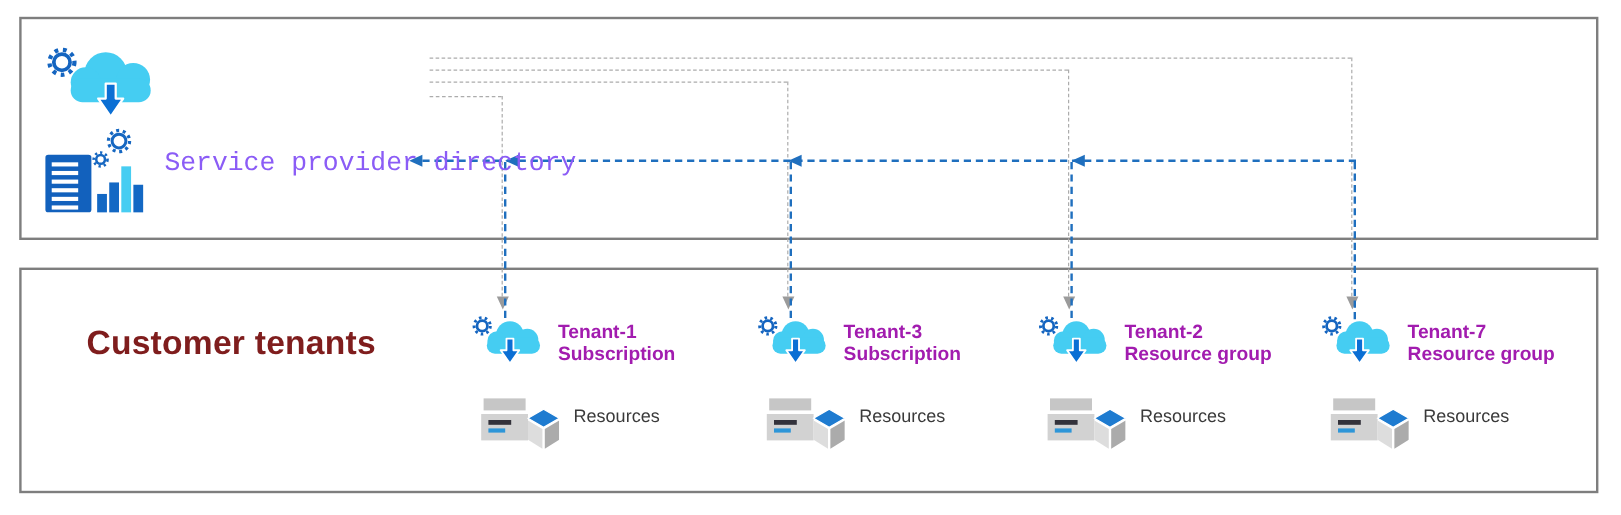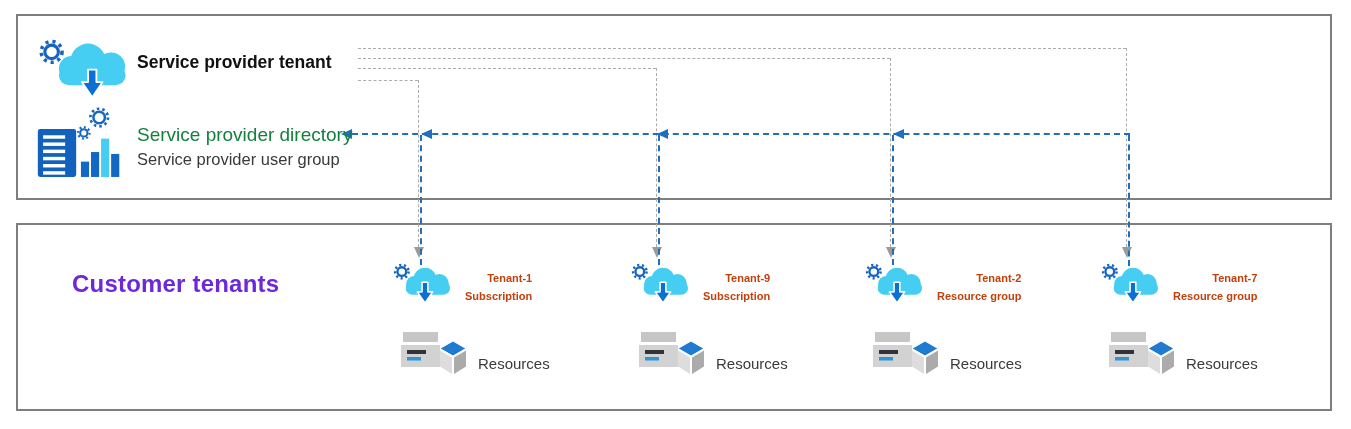--- a/index.html
+++ b/index.html
@@ -18,29 +18,29 @@
   .bv{position:absolute;border-left:2px dashed #1f6fbe;width:0;}
   .arrow-down-gray{position:absolute;width:0;height:0;
     border-left:5px solid transparent;border-right:5px solid transparent;
     border-top:11px solid #9b9b9b;}
   .arrow-left-blue{position:absolute;width:0;height:0;
     border-top:5px solid transparent;border-bottom:5px solid transparent;
     border-right:11px solid #1f6fbe;}
 
   .txt{position:absolute;white-space:nowrap;}
   #provider-title{left:137px;top:52px;font-size:17.5px;font-weight:bold;color:#111;}
-  #provider-directory-label{left:137px;top:124px;font-size:19px;color:#15803d;}
+  #provider-directory-label{left:137px;top:124px;font-size:22px;color:#8b5cf6;font-family:Liberation Mono, monospace;}
   #provider-usergroup-label{left:137px;top:150px;font-size:16.5px;color:#3a3a3a;}
-  #customer-title{left:72px;top:270px;font-size:24px;font-weight:bold;color:#6d28d9;letter-spacing:.2px;text-align:center;}
+  #customer-title{left:72px;top:270px;font-size:28px;font-weight:bold;color:#7f1d1d;letter-spacing:.2px;text-align:center;}
 
   .tenant{position:absolute;top:255px;width:230px;height:130px;}
   .tenant .cloud{position:absolute;left:0;top:6px;}
-  .tenant .tname{position:absolute;left:73px;top:14px;font-size:11px;font-weight:bold;color:#c2410c;line-height:18px;white-space:nowrap;text-align:right;}
+  .tenant .tname{position:absolute;left:73px;top:14px;font-size:16px;font-weight:bold;color:#a21caf;line-height:18px;white-space:nowrap;}
   .tenant .res-ic{position:absolute;left:8px;top:76px;}
-  .tenant .res-lb{position:absolute;left:86px;top:100px;font-size:15px;color:#3a3a3a;white-space:nowrap;}
+  .tenant .res-lb{position:absolute;left:86px;top:84px;font-size:15px;color:#3a3a3a;white-space:nowrap;}
 
   .abs{position:absolute;}
 </style>
 </head>
 <body>
 
 <div id="canvas">
 
   <div class="box" id="provider-box"></div>
   <div class="box" id="customer-box"></div>
@@ -95,23 +95,21 @@
     <circle cx="52" cy="31" r="3.8" fill="#fff" stroke="#1667c1" stroke-width="2.2"></circle>
     <circle cx="52" cy="31" r="6" fill="none" stroke="#1667c1" stroke-width="2.3" stroke-dasharray="2 2.6"></circle>
     <g fill="#1368c4">
       <rect x="49" y="61" width="8.5" height="16"></rect>
       <rect x="59.5" y="51" width="8.5" height="26"></rect>
       <rect x="70" y="37" width="8.5" height="40" fill="#47cdf2"></rect>
       <rect x="80.5" y="53" width="8.5" height="24"></rect>
     </g>
   </svg>
 
-  <div class="txt" id="provider-title">Service provider tenant</div>
   <div class="txt" id="provider-directory-label">Service provider directory</div>
-  <div class="txt" id="provider-usergroup-label">Service provider user group</div>
 
   <div class="txt" id="customer-title">Customer tenants</div>
 
   <div class="tenant" style="left:392px;">
     <svg class="cloud" width="64" height="54" viewBox="0 0 66 56">
       <circle cx="10" cy="11" r="4.5" fill="#fff" stroke="#1565c0" stroke-width="2.4"></circle>
       <circle cx="10" cy="11" r="7" fill="none" stroke="#1565c0" stroke-width="2.6" stroke-dasharray="2.2 2.8"></circle>
       <g fill="#45cdf2">
         <circle cx="34" cy="19" r="12"></circle>
           <circle cx="49" cy="23" r="9.5"></circle>
@@ -142,21 +140,21 @@
       <circle cx="10" cy="11" r="7" fill="none" stroke="#1565c0" stroke-width="2.6" stroke-dasharray="2.2 2.8"></circle>
       <g fill="#45cdf2">
         <circle cx="34" cy="19" r="12"></circle>
           <circle cx="49" cy="23" r="9.5"></circle>
           <circle cx="23" cy="24" r="8.5"></circle>
         <rect x="14" y="21" width="46" height="14" rx="7"></rect>
       </g>
       <polygon points="31,22 37,22 37,32 42,32 34,43.5 26,32 31,32" fill="#0b6fd4" stroke="#fff" stroke-width="1.6" stroke-linejoin="round"></polygon>
     </svg>
     <div class="tname">
-      <div>Tenant-9</div>
+      <div>Tenant-3</div>
       <div>Subscription</div>
     </div>
     <svg class="res-ic" width="66" height="44" viewBox="0 0 66 44">
       <rect x="3" y="1" width="35" height="10" fill="#c6c6c6"></rect>
       <rect x="1" y="14" width="39" height="22" fill="#d2d2d2"></rect>
       <rect x="7" y="19" width="19" height="4" fill="#33323b"></rect>
       <rect x="7" y="26" width="14" height="3.5" fill="#2e96d8"></rect>
       <polygon points="53,10 66,17.5 53,25 40,17.5" fill="#1e7bd0" stroke="#fff" stroke-width="1"></polygon>
       <polygon points="40,19.5 52,26.5 52,43 40,35.5" fill="#dddddd"></polygon>
       <polygon points="54,26.5 66,19.5 66,35.5 54,43" fill="#ababab"></polygon>

